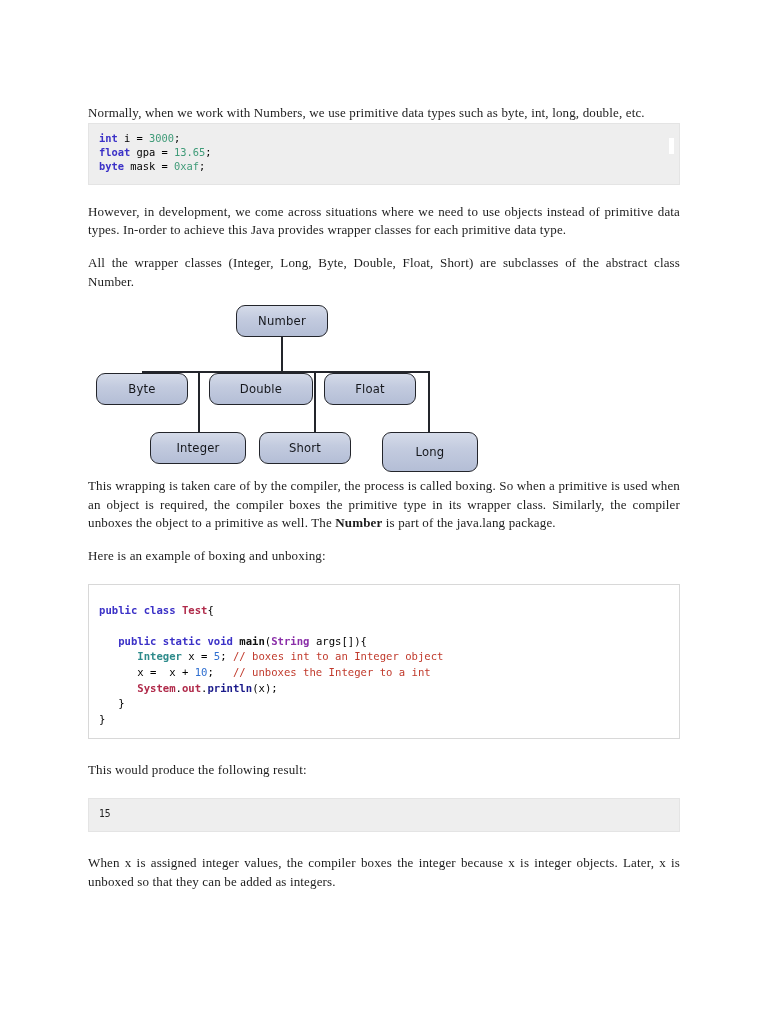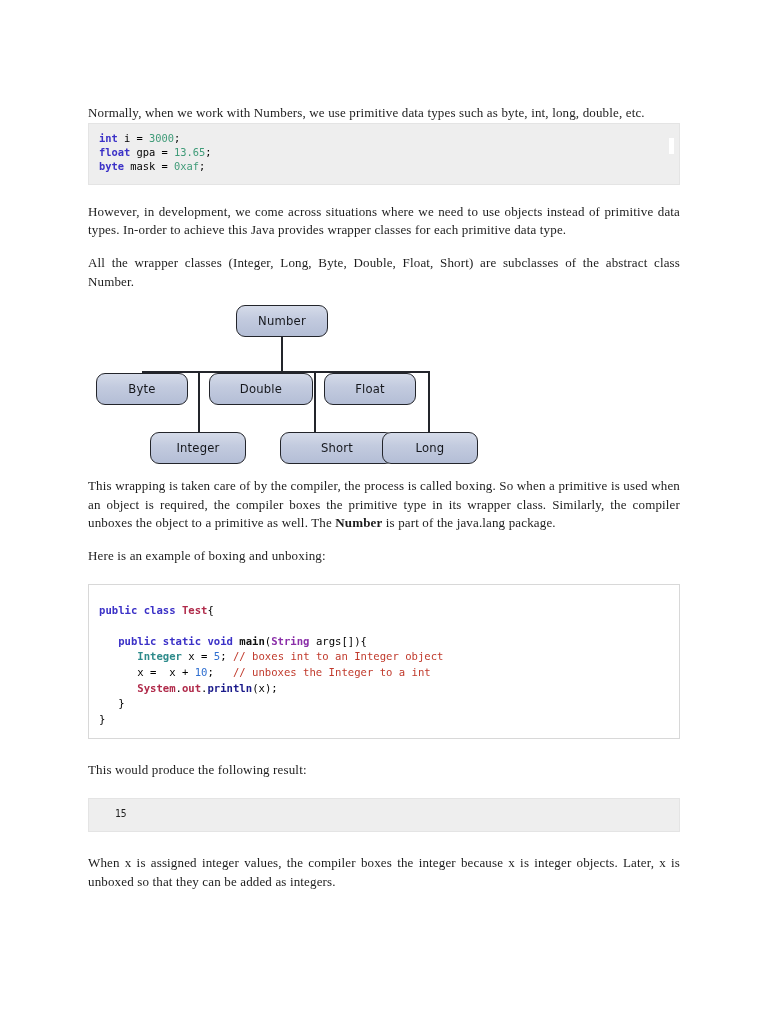--- a/index.html
+++ b/index.html
@@ -83,21 +83,21 @@
     border: 1px solid #d8d8d8;
     padding: 18px 10px 11px 10px;
     font-size: 10.6px;
     line-height: 14.6px;
   }
   pre.output {
     font-family: "Liberation Mono", "DejaVu Sans Mono", monospace;
     font-size: 9.6px;
     line-height: 13px;
     margin: 0;
-    padding: 8px 10px 10px 26px;
+    padding: 8px 10px 10px 10px;
     background: #eeeeee;
     border: 1px solid #e4e4e4;
     color: #222222;
     white-space: pre;
   }
 
   .k  { color: #3b31c7; font-weight: bold; }
   .num{ color: #3f9b78; }                       
   .n2 { color: #2f6fd0; }                       
   .cls{ color: #b02a4a; font-weight: bold; }    
@@ -175,22 +175,22 @@
         <div class="edge" style="left:172px;top:70px;width:2px;height:4px;"></div>
         <div class="edge" style="left:226px;top:70px;width:2px;height:63px;"></div>
         <div class="edge" style="left:282px;top:70px;width:2px;height:4px;"></div>
         <div class="edge" style="left:340px;top:70px;width:2px;height:63px;"></div>
 
         <div class="node" style="left:148px;top:4px;width:92px;height:32px;">Number</div>
         <div class="node" style="left:8px;top:72px;width:92px;height:32px;">Byte</div>
         <div class="node" style="left:121px;top:72px;width:104px;height:32px;">Double</div>
         <div class="node" style="left:236px;top:72px;width:92px;height:32px;">Float</div>
         <div class="node" style="left:62px;top:131px;width:96px;height:32px;">Integer</div>
-        <div class="node" style="left:192px;top:131px;width:114px;height:32px;">Short</div>
-        <div class="node" style="left:294px;top:131px;width:96px;height:32px;">Long</div>
+        <div class="node" style="left:171px;top:131px;width:92px;height:32px;">Short</div>
+        <div class="node" style="left:294px;top:131px;width:96px;height:40px;">Long</div>
       </div>
     </div>
 
     <p class="body-text"><span>This wrapping is taken care of by the compiler, the process is called boxing. So when a primitive is used when an object is required, the compiler boxes the primitive type in its wrapper class. Similarly, the compiler unboxes the object to a primitive as well. The </span><b class="bold-inline">Number</b><span> is part of the java.lang package.</span></p>
 
     <div class="gap-14"></div>
 
     <p class="body-text">Here is an example of boxing and unboxing:</p>
 
     <div class="gap-18"></div>

